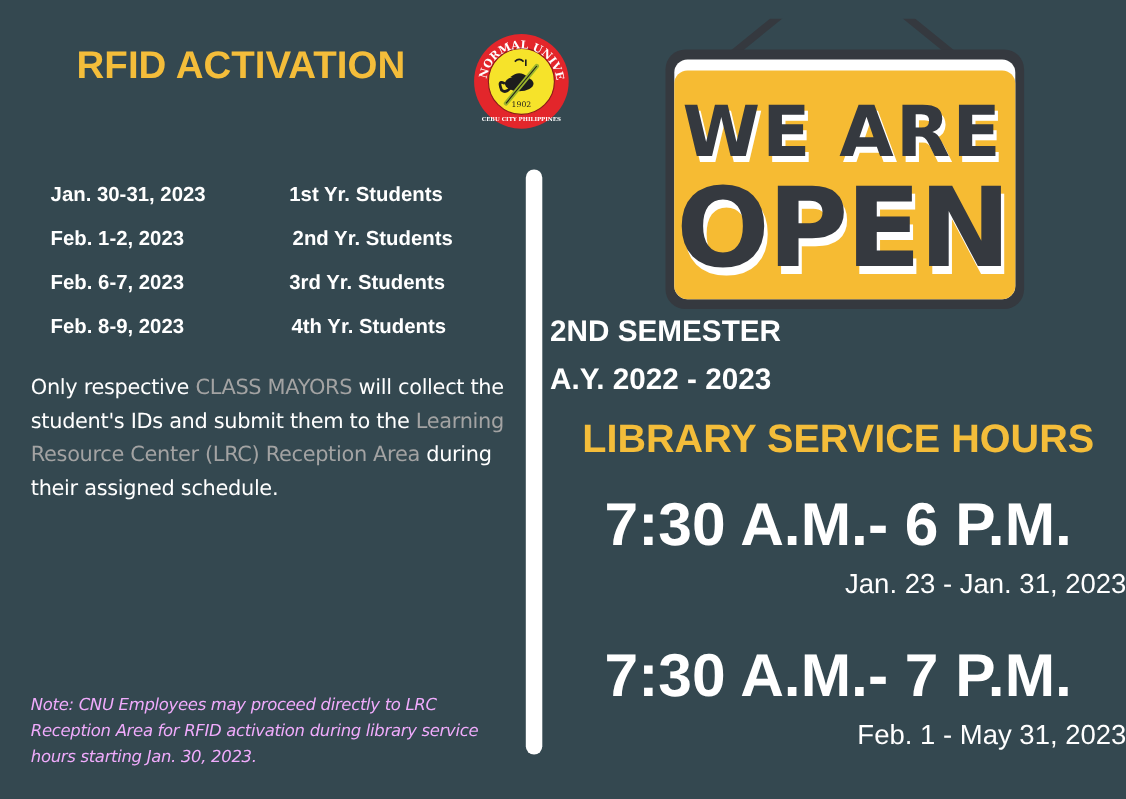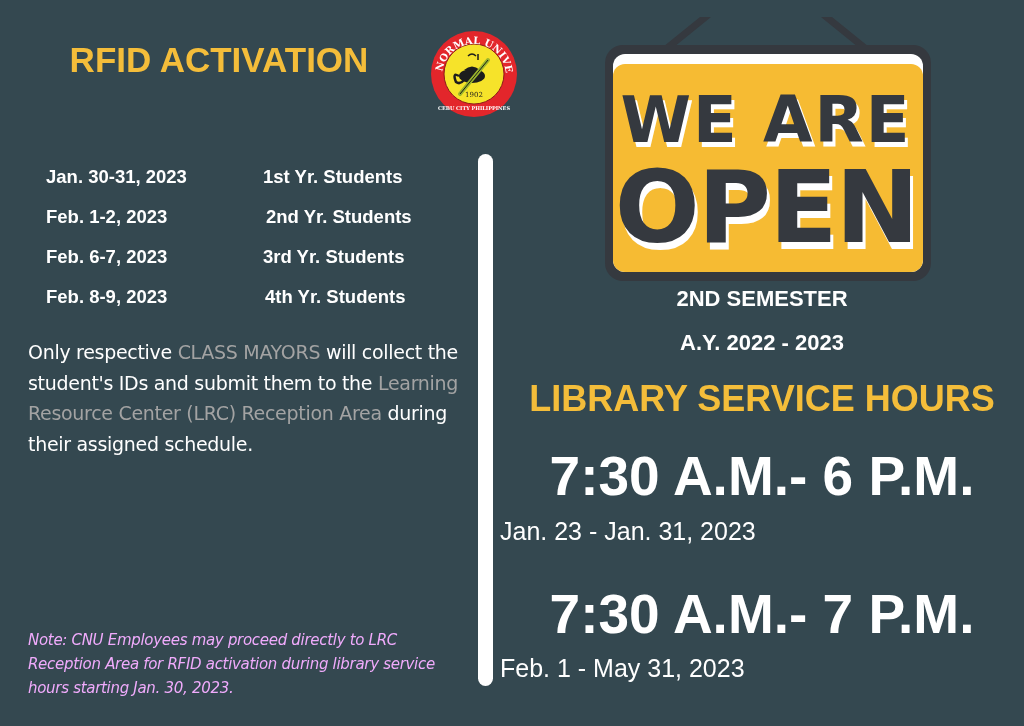--- a/index.html
+++ b/index.html
@@ -29,33 +29,33 @@
   }
   .hl { color: #a3a3a3; }
   .note {
     left: 28px; top: 628px; width: 440px;
     font-family: "DejaVu Sans", sans-serif; font-style: italic;
     font-size: 15px; line-height: 24px; color: #f0abfc; letter-spacing: -0.3px;
   }
   .divider { left: 478px; top: 154px; width: 15px; height: 532px; border-radius: 8px; background: #ffffff; }
   .sign { left: 596px; top: 17px; width: 340px; height: 270px; }
   .sem {
-    left: 500px; width: 524px; text-align: center; color: #ffffff;
-    font-family: "Liberation Sans", sans-serif; font-weight: bold; font-size: 22px;
+    left: 500px; width: 524px; color: #ffffff;
+    font-family: "Liberation Sans", sans-serif; font-weight: bold; font-size: 27px;
   }
   .lib {
     left: 500px; width: 524px; top: 378px; text-align: center; color: #f4bd3a;
     font-family: "Liberation Sans", sans-serif; font-weight: bold; font-size: 36px;
   }
   .hours {
     left: 500px; width: 524px; text-align: center; color: #ffffff;
     font-family: Liberation Sans, sans-serif; font-weight: bold; font-size: 55px;
   }
   .range {
-    left: 500px; width: 524px; text-align: left; color: #ffffff;
+    left: 500px; width: 524px; text-align: right; color: #ffffff;
     font-family: "Liberation Sans", sans-serif; font-size: 25px;
   }
 </style>
 </head>
 <body>
 
 <div class="abs title">
   <div>RFID ACTIVATION</div>
 </div>
 

